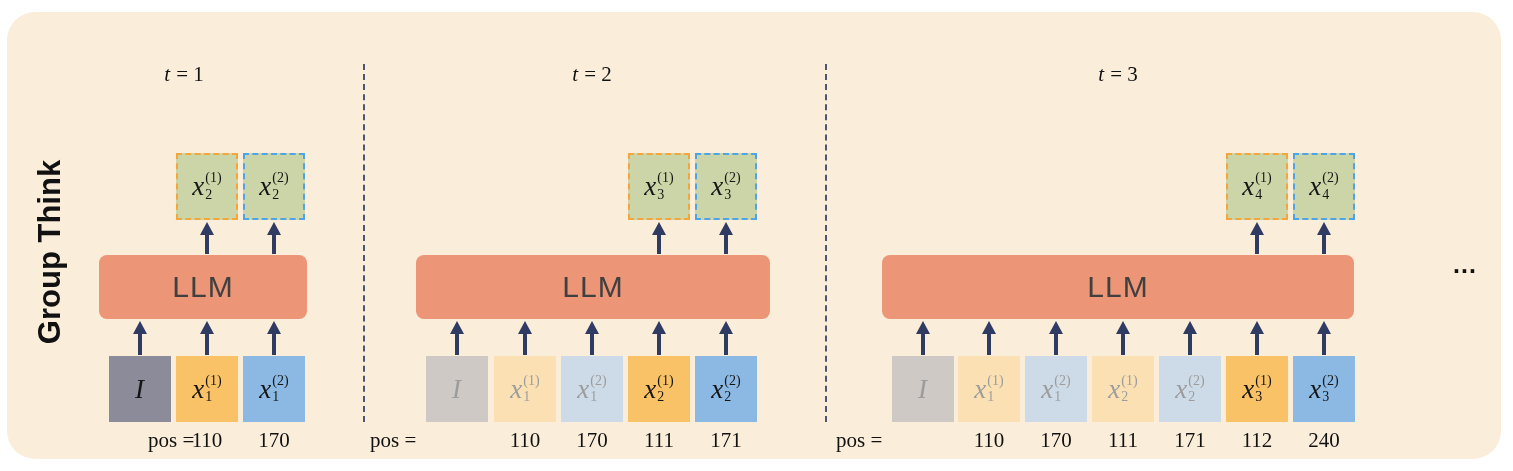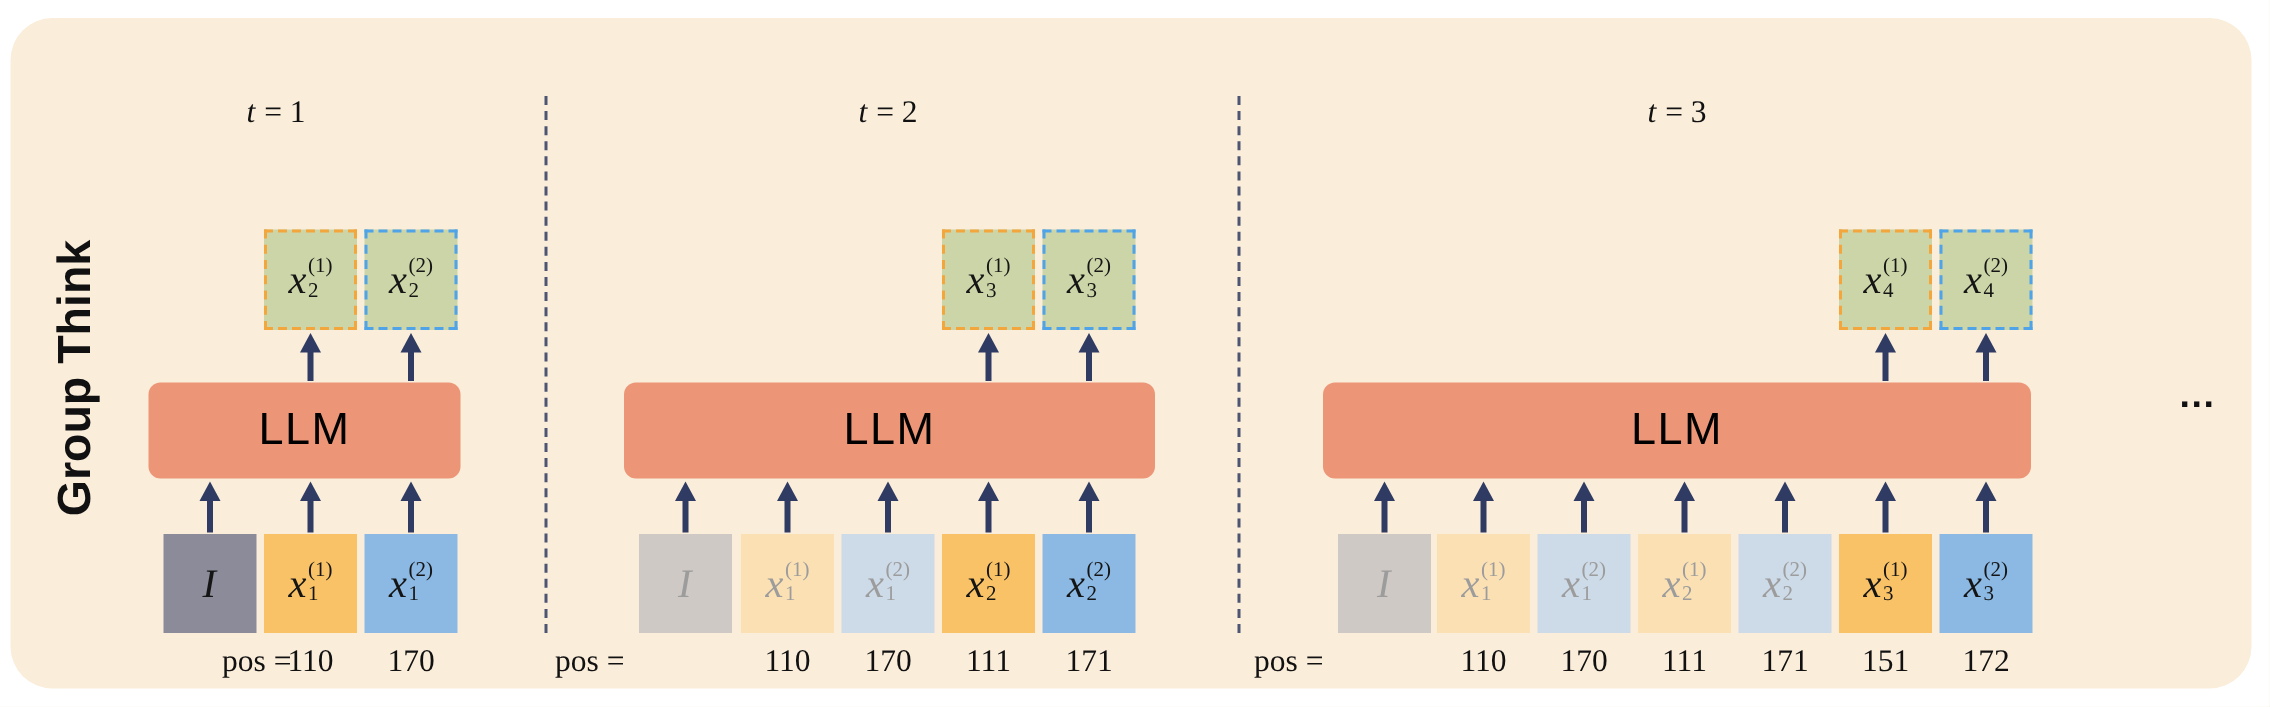--- a/index.html
+++ b/index.html
@@ -11,21 +11,21 @@
     white-space:nowrap;font-family:"Liberation Sans",sans-serif;font-weight:700;font-size:31px;color:#111;}
 
   .vsep{position:absolute;top:52px;height:358px;width:0;border-left:2px dashed #2F3B62;opacity:.85;}
 
   .panel-title{position:absolute;top:50px;transform:translateX(-50%);font-size:21px;color:#111;white-space:nowrap;}
   .panel-title i{font-family:"Liberation Serif",serif;}
   .panel-title .eq{margin-left:6px;}
 
   .llm{position:absolute;top:243px;height:64px;background:#EC9577;border-radius:8px;
        display:flex;align-items:center;justify-content:center;
-       font-family:"Liberation Sans",sans-serif;font-size:30px;letter-spacing:1px;color:#000000;}
+       font-family:"Liberation Sans",sans-serif;font-size:30px;letter-spacing:1px;color:#404040;}
 
   .token{position:absolute;top:344px;width:62px;height:66px;display:flex;align-items:center;justify-content:center;}
   .token.gray{background:#8B8B99;}
   .token.orange{background:#F9C266;}
   .token.blue{background:#8BB9E4;}
   .token.faded.gray{background:#CFC9C5;}
   .token.faded.orange{background:#FBE0B4;}
   .token.faded.blue{background:#CDDAE7;}
   .token.faded .tok-label{color:#9C9C9C;}
 
@@ -371,19 +371,19 @@
               <span>3</span>
             </span>
           </span>
       </div>
 
       <div class="pos-label" style="left:829px">pos =</div>
       <div class="pos-num" style="left:982px">110</div>
       <div class="pos-num" style="left:1049px">170</div>
       <div class="pos-num" style="left:1116px">111</div>
       <div class="pos-num" style="left:1183px">171</div>
-      <div class="pos-num" style="left:1250px">151</div>
-      <div class="pos-num" style="left:1317px">172</div>
+      <div class="pos-num" style="left:1250px">112</div>
+      <div class="pos-num" style="left:1317px">240</div>
     </div>
 
     <div class="dots">...</div>
   </div>
 </div>
 
 </body></html>

